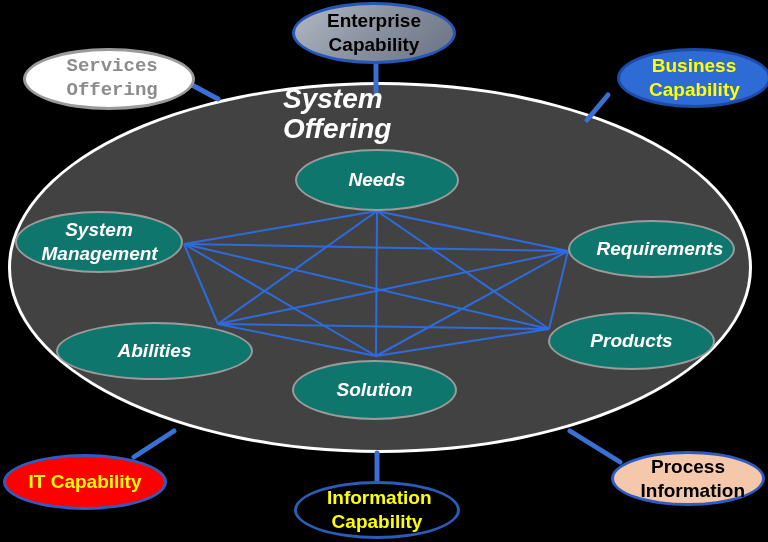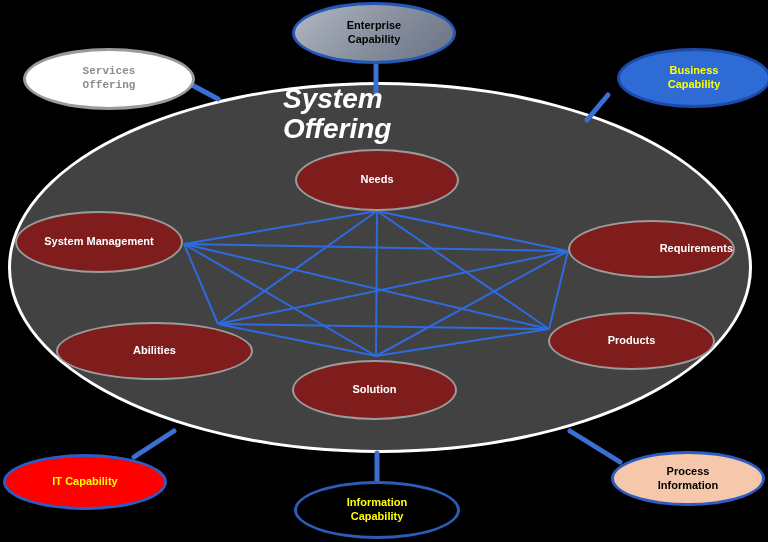--- a/index.html
+++ b/index.html
@@ -32,29 +32,30 @@
   .connectors line { stroke-width: 5; stroke-linecap: round; }
   .node {
     position: absolute;
     border-radius: 50%;
     display: flex;
     align-items: center;
     justify-content: center;
     text-align: center;
     box-sizing: border-box;
     font-weight: bold;
-    font-size: 11px;
+    font-size: 19px;
     line-height: 1.25;
     z-index: 3;
   }
   .node .lbl { max-width: 110px; }
   .inner-node {
     border: 2px solid #9b9b9b;
-    background: #7f1d1d;
+    background: #0f766e;
     color: #fff;
+    font-style: italic;
   }
   .outer-node { border-style: solid; border-width: 3px; }
   .n-needs     { left: 295px; top: 149px; width: 164px; height: 62px; }
   .n-sysmgmt   { left: 15px;  top: 211px; width: 168px; height: 62px; }
   .n-req       { left: 568px; top: 220px; width: 167px; height: 58px; }
   .n-products  { left: 548px; top: 312px; width: 167px; height: 58px; }
   .n-abilities { left: 56px;  top: 322px; width: 197px; height: 58px; }
   .n-solution  { left: 292px; top: 360px; width: 165px; height: 60px; }
   .n-services   { left: 23px;  top: 48px;  width: 172px; height: 62px; }
   .n-enterprise { left: 292px; top: 2px;   width: 164px; height: 62px;
@@ -117,21 +118,21 @@
   </svg>
 
   <div class="diagram-title" style="color: rgb(255, 255, 255);">System Offering</div>
 
   <div class="node inner-node n-needs" style="border-color: rgb(155, 155, 155); color: rgb(255, 255, 255);">
     <span class="lbl">Needs</span>
   </div>
   <div class="node inner-node n-sysmgmt" style="border-color: rgb(155, 155, 155); color: rgb(255, 255, 255);">
     <span class="lbl">System Management</span>
   </div>
-  <div class="node inner-node n-req" style="border-color: rgb(155, 155, 155); color: rgb(255, 255, 255); justify-content: flex-end;">
+  <div class="node inner-node n-req" style="border-color: rgb(155, 155, 155); color: rgb(255, 255, 255);">
     <span class="lbl">Requirements</span>
   </div>
   <div class="node inner-node n-abilities" style="border-color: rgb(155, 155, 155); color: rgb(255, 255, 255);">
     <span class="lbl">Abilities</span>
   </div>
   <div class="node inner-node n-products" style="border-color: rgb(155, 155, 155); color: rgb(255, 255, 255); justify-content: center;">
     <span class="lbl">Products</span>
   </div>
   <div class="node inner-node n-solution" style="border-color: rgb(155, 155, 155); color: rgb(255, 255, 255);">
     <span class="lbl">Solution</span>

